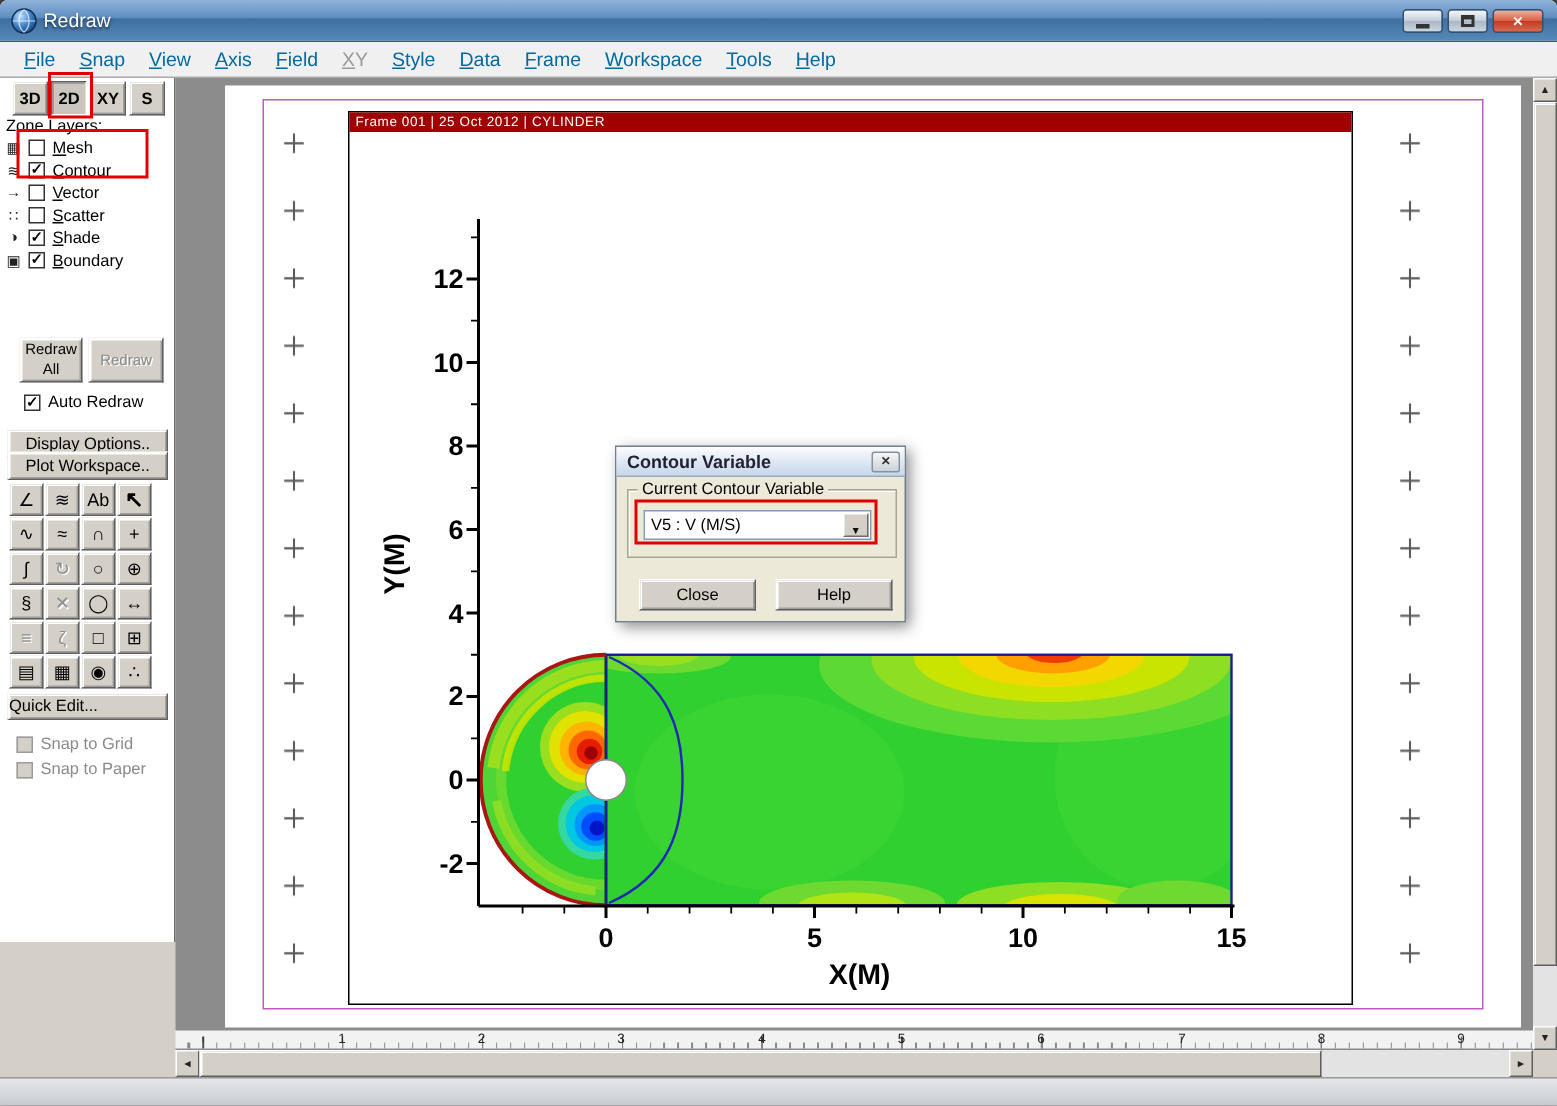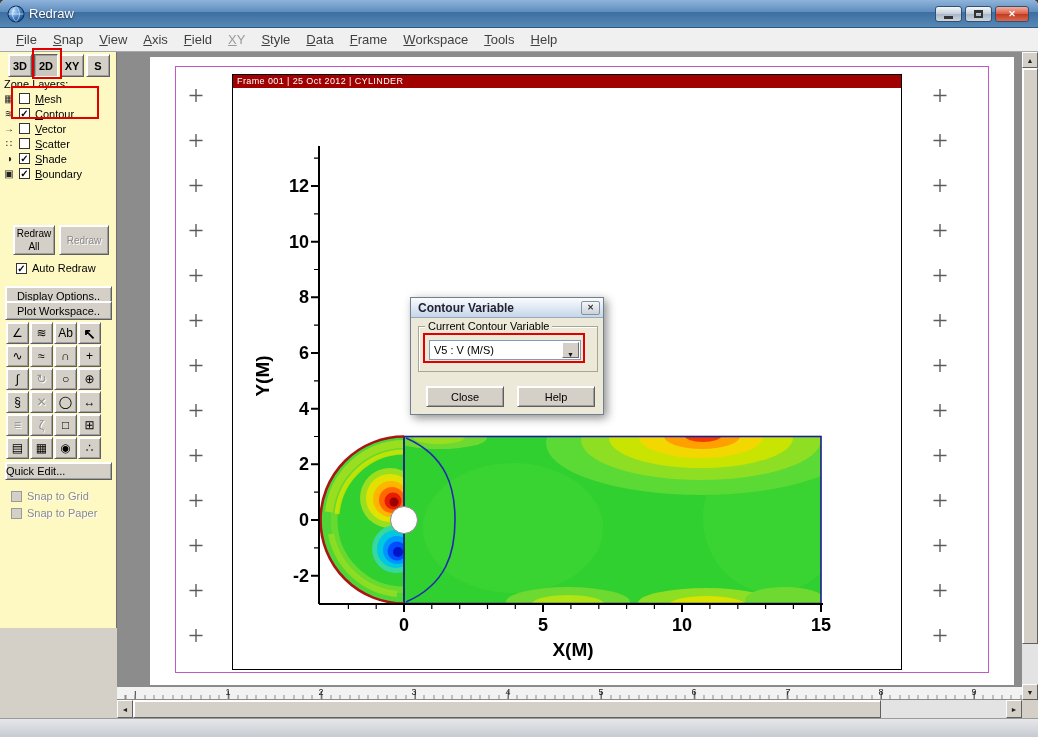--- a/index.html
+++ b/index.html
@@ -19,27 +19,27 @@
     background:linear-gradient(180deg,#f5f8fb,#c2ccd8 50%,#a9b6c6 51%,#cdd6e0);
     display:flex; align-items:center; justify-content:center; cursor:default; font-size:9px; color:#222; }
   .win-btn.close { width:34px; background:linear-gradient(180deg,#f3b0a0,#d95b41 50%,#c23a22 51%,#d96a50);
     color:#fff; font-weight:bold; }
   .glyph-min { display:block; width:9px; height:3px; border-bottom:3px solid #333; margin-top:6px; }
   .glyph-max { display:block; width:9px; height:8px; border:2px solid #333; border-top-width:3px; }
 
   
   .menubar { position:absolute; left:0; top:28px; width:1038px; height:24px;
     background:#f0f0f0; border-bottom:1px solid #a8a8a8; display:flex; align-items:center; padding-left:8px; }
-  .menu-item { display:inline-block; padding:3px 8px; font-size:13px; color:#404040; cursor:default; }
+  .menu-item { display:inline-block; padding:3px 8px; font-size:13px; color:#0369a1; cursor:default; }
   .menu-item[data-enabled="false"] { color:#9a9a9a; }
   .accel::first-letter { text-decoration:underline; }
 
   
   .sidebar { position:absolute; left:0; top:52px; width:117px; height:576px;
-    background:#fef9c3; border-right:1px solid #6e6e6e; font-size:11px; }
+    background:#ffffff; border-right:1px solid #6e6e6e; font-size:11px; }
   .btn { background:#d4d0c8; border:1px solid; border-color:#fdfdfd #5f5f5f #5f5f5f #fdfdfd;
     box-shadow:inset 1px 1px 0 #fff, inset -1px -1px 0 #9e9e9e;
     font-family:inherit; font-size:11px; color:#000; cursor:default; overflow:hidden; white-space:nowrap; }
   .btn.pressed { border-color:#5f5f5f #fdfdfd #fdfdfd #5f5f5f; box-shadow:inset 1px 1px 0 #9e9e9e; background:#cac6be; }
   .btn[disabled], .btn.grayed { color:#8a8a8a; text-shadow:1px 1px 0 #fff;text-align:center; }
   .mode-row { position:absolute; left:8px; top:2px; display:flex; gap:2px; }
   .mode-btn { width:24px; height:23px; font-weight:bold; font-size:11px; }
   .zone-label { position:absolute; left:4px; top:26px; font-size:11px; }
   .layer-rows { position:absolute; left:2px; top:39px; width:112px; }
   .layer-row { display:flex; align-items:center; height:15px; }

